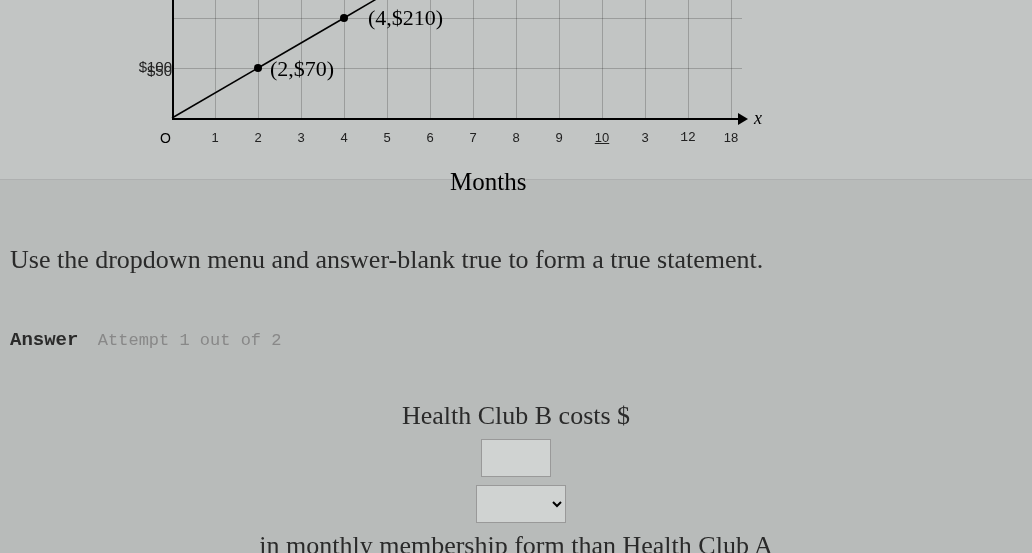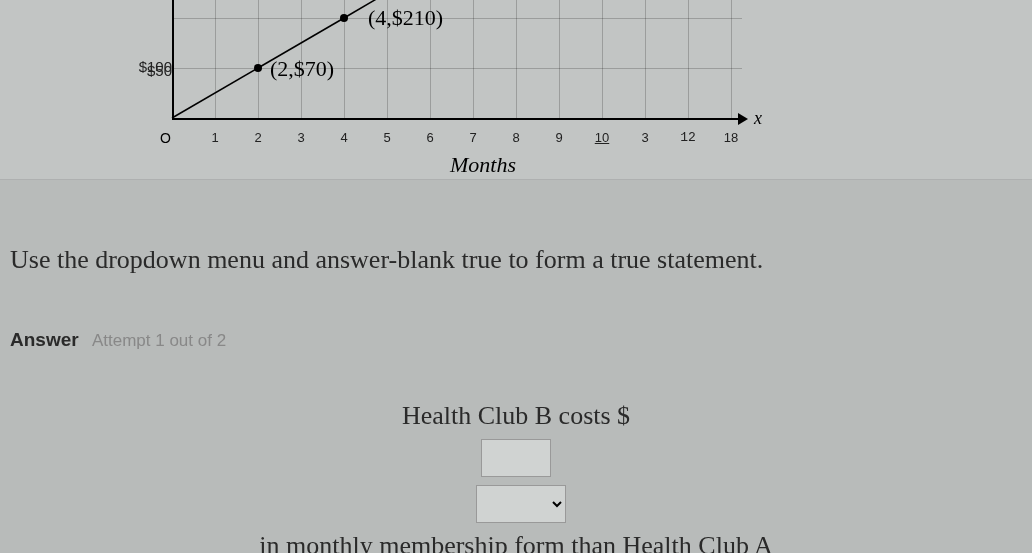--- a/index.html
+++ b/index.html
@@ -119,37 +119,36 @@
     }
     .point-label {
       position: absolute;
       font-family: 'Times New Roman', serif;
       font-size: 22px;
       white-space: nowrap;
     }
     .months-label {
       position: absolute;
       left: 350px;
-      top: 152px;
-      font-family: 'Times New Roman', serif;
-      font-size: 22px;
-      font-style: italic;
+      top: 168px;
+      font-family: 'Times New Roman', serif;
+      font-size: 25px;
     }
     .instruction-text {
       padding: 60px 10px 10px 10px;
       font-family: 'Times New Roman', serif;
       font-size: 26px;
       color: #2a2a2a;
       line-height: 1.5;
     }
     .answer-section {
       padding: 40px 10px 10px 10px;
     }
     .answer-header {
-      font-family: Liberation Sans, sans-serif;
+      font-family: Liberation Mono, monospace;
       font-size: 19px;
       color: #2a2a2a;
       margin-top: 24px;
     }
     .answer-bold {
       font-weight: bold;
     }
     .attempt-text {
       color: #888;
       font-size: 17px;

